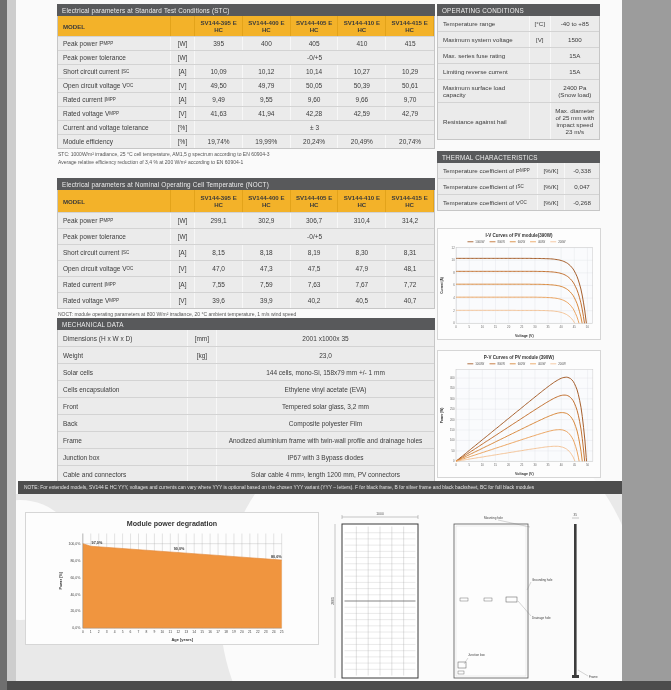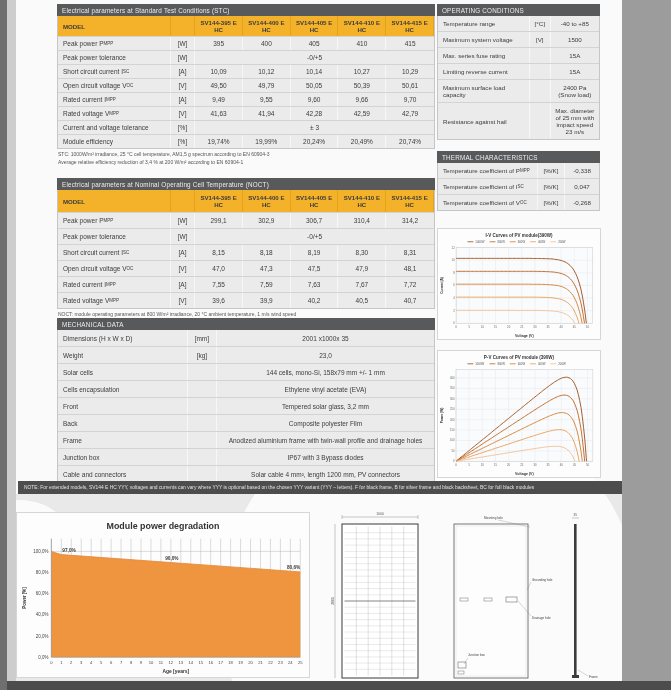--- a/index.html
+++ b/index.html
@@ -433,21 +433,21 @@
           <path d="M18.0 112.0 L19.3 111.3 L20.7 110.7 L22.0 110.0 L23.3 109.4 L24.7 108.7 L26.0 108.1 L27.4 107.4 L28.7 106.8 L30.0 106.1 L31.4 105.4 L32.7 104.8 L34.0 104.1 L35.4 103.5 L36.7 102.8 L38.0 102.2 L39.4 101.5 L40.7 100.9 L42.1 100.2 L43.4 99.6 L44.7 98.9 L46.1 98.2 L47.4 97.6 L48.7 96.9 L50.1 96.3 L51.4 95.6 L52.8 95.0 L54.1 94.3 L55.4 93.7 L56.8 93.0 L58.1 92.3 L59.4 91.7 L60.8 91.0 L62.1 90.4 L63.4 89.7 L64.8 89.1 L66.1 88.4 L67.5 87.8 L68.8 87.1 L70.1 86.4 L71.5 85.8 L72.8 85.1 L74.1 84.5 L75.5 83.8 L76.8 83.2 L78.1 82.5 L79.5 81.9 L80.8 81.2 L82.2 80.6 L83.5 79.9 L84.8 79.2 L86.2 78.6 L87.5 77.9 L88.8 77.3 L90.2 76.6 L91.5 76.0 L92.8 75.3 L94.2 74.7 L95.5 74.0 L96.9 73.4 L98.2 72.7 L99.5 72.1 L100.9 71.5 L102.2 70.8 L103.5 70.2 L104.9 69.6 L106.2 69.0 L107.5 68.3 L108.9 67.7 L110.2 67.2 L111.6 66.6 L112.9 66.0 L114.2 65.5 L115.6 65.0 L116.9 64.5 L118.2 64.0 L119.6 63.6 L120.9 63.2 L122.3 62.9 L123.6 62.7 L124.9 62.6 L126.3 62.6 L127.6 62.7 L128.9 63.0 L130.3 63.4 L131.6 64.1 L132.9 65.1 L134.3 66.4 L135.6 68.2 L137.0 70.4 L138.3 73.2 L139.6 76.8 L141.0 81.2 L142.3 86.7 L143.6 93.5 L145.0 101.8 L146.3 112.0 L146.3 112.0" fill="none" stroke="#d47a24" stroke-width="0.9" stroke-linejoin="round"></path>
           <path d="M18.0 112.0 L19.3 111.6 L20.7 111.1 L22.0 110.7 L23.3 110.2 L24.7 109.8 L26.0 109.4 L27.4 108.9 L28.7 108.5 L30.0 108.1 L31.4 107.6 L32.7 107.2 L34.0 106.7 L35.4 106.3 L36.7 105.9 L38.0 105.4 L39.4 105.0 L40.7 104.5 L42.1 104.1 L43.4 103.7 L44.7 103.2 L46.1 102.8 L47.4 102.4 L48.7 101.9 L50.1 101.5 L51.4 101.0 L52.8 100.6 L54.1 100.2 L55.4 99.7 L56.8 99.3 L58.1 98.8 L59.4 98.4 L60.8 98.0 L62.1 97.5 L63.4 97.1 L64.8 96.7 L66.1 96.2 L67.5 95.8 L68.8 95.3 L70.1 94.9 L71.5 94.5 L72.8 94.0 L74.1 93.6 L75.5 93.1 L76.8 92.7 L78.1 92.3 L79.5 91.8 L80.8 91.4 L82.2 91.0 L83.5 90.5 L84.8 90.1 L86.2 89.6 L87.5 89.2 L88.8 88.8 L90.2 88.3 L91.5 87.9 L92.8 87.5 L94.2 87.0 L95.5 86.6 L96.9 86.2 L98.2 85.8 L99.5 85.3 L100.9 84.9 L102.2 84.5 L103.5 84.1 L104.9 83.7 L106.2 83.3 L107.5 82.9 L108.9 82.5 L110.2 82.1 L111.6 81.8 L112.9 81.4 L114.2 81.1 L115.6 80.8 L116.9 80.5 L118.2 80.3 L119.6 80.1 L120.9 80.0 L122.3 79.9 L123.6 79.9 L124.9 80.0 L126.3 80.2 L127.6 80.6 L128.9 81.1 L130.3 81.8 L131.6 82.7 L132.9 84.0 L134.3 85.6 L135.6 87.6 L137.0 90.1 L138.3 93.3 L139.6 97.2 L141.0 102.0 L142.3 107.9 L143.1 112.0" fill="none" stroke="#e99a4e" stroke-width="0.9" stroke-linejoin="round"></path>
           <path d="M18.0 112.0 L19.3 111.8 L20.7 111.6 L22.0 111.4 L23.3 111.1 L24.7 110.9 L26.0 110.7 L27.4 110.5 L28.7 110.3 L30.0 110.1 L31.4 109.8 L32.7 109.6 L34.0 109.4 L35.4 109.2 L36.7 109.0 L38.0 108.8 L39.4 108.5 L40.7 108.3 L42.1 108.1 L43.4 107.9 L44.7 107.7 L46.1 107.5 L47.4 107.2 L48.7 107.0 L50.1 106.8 L51.4 106.6 L52.8 106.4 L54.1 106.2 L55.4 105.9 L56.8 105.7 L58.1 105.5 L59.4 105.3 L60.8 105.1 L62.1 104.9 L63.4 104.6 L64.8 104.4 L66.1 104.2 L67.5 104.0 L68.8 103.8 L70.1 103.6 L71.5 103.3 L72.8 103.1 L74.1 102.9 L75.5 102.7 L76.8 102.5 L78.1 102.3 L79.5 102.0 L80.8 101.8 L82.2 101.6 L83.5 101.4 L84.8 101.2 L86.2 101.0 L87.5 100.7 L88.8 100.5 L90.2 100.3 L91.5 100.1 L92.8 99.9 L94.2 99.7 L95.5 99.5 L96.9 99.3 L98.2 99.1 L99.5 98.9 L100.9 98.7 L102.2 98.5 L103.5 98.3 L104.9 98.1 L106.2 97.9 L107.5 97.7 L108.9 97.5 L110.2 97.4 L111.6 97.2 L112.9 97.1 L114.2 97.0 L115.6 96.9 L116.9 96.8 L118.2 96.8 L119.6 96.8 L120.9 96.8 L122.3 96.9 L123.6 97.1 L124.9 97.4 L126.3 97.7 L127.6 98.2 L128.9 98.8 L130.3 99.6 L131.6 100.6 L132.9 101.9 L134.3 103.4 L135.6 105.4 L137.0 107.7 L138.3 110.7 L138.8 112.0" fill="none" stroke="#f3bd8d" stroke-width="0.9" stroke-linejoin="round"></path>
           <text x="87.5" y="125.5" font-size="3.7" font-family="&quot;Liberation Sans&quot;,sans-serif" fill="#333" text-anchor="middle" font-weight="bold">Voltage (V)</text>
           <text x="5" y="65.5" font-size="3.2" font-family="&quot;Liberation Sans&quot;,sans-serif" fill="#333" text-anchor="middle" font-weight="bold" transform="rotate(-90 5 65.5)">Power (W)</text>
         </svg>
     </div>
 
     <div class="note-bar">NOTE: For extended models, SV144 E HC YYY, voltages and currents can vary where YYY is optional based on the chosen YYY variant (YYY – letters). F for black frame, B for silver frame and black backsheet, BC for full black modules</div>
 
-    <div class="chart-card" style="left:16px;top:512px;width:294px;height:166px;">
+    <div class="chart-card" style="left:25px;top:512px;width:294px;height:133px;">
       <svg viewBox="0 0 294 166">
           <text x="147" y="16" font-size="9" font-family="&quot;Liberation Sans&quot;,sans-serif" fill="#333" text-anchor="middle" font-weight="bold">Module power degradation</text>
           <line x1="34" y1="26" x2="34" y2="146" stroke="#9a9a9a" stroke-width="0.35"></line>
           <text x="34" y="152.5" font-size="4.2" font-family="&quot;Liberation Sans&quot;,sans-serif" fill="#444" text-anchor="middle">0</text>
           <line x1="44.08" y1="26" x2="44.08" y2="146" stroke="#9a9a9a" stroke-width="0.35"></line>
           <text x="44.08" y="152.5" font-size="4.2" font-family="&quot;Liberation Sans&quot;,sans-serif" fill="#444" text-anchor="middle">1</text>
           <line x1="54.16" y1="26" x2="54.16" y2="146" stroke="#9a9a9a" stroke-width="0.35"></line>
           <text x="54.16" y="152.5" font-size="4.2" font-family="&quot;Liberation Sans&quot;,sans-serif" fill="#444" text-anchor="middle">2</text>
           <line x1="64.24" y1="26" x2="64.24" y2="146" stroke="#9a9a9a" stroke-width="0.35"></line>
           <text x="64.24" y="152.5" font-size="4.2" font-family="&quot;Liberation Sans&quot;,sans-serif" fill="#444" text-anchor="middle">3</text>

